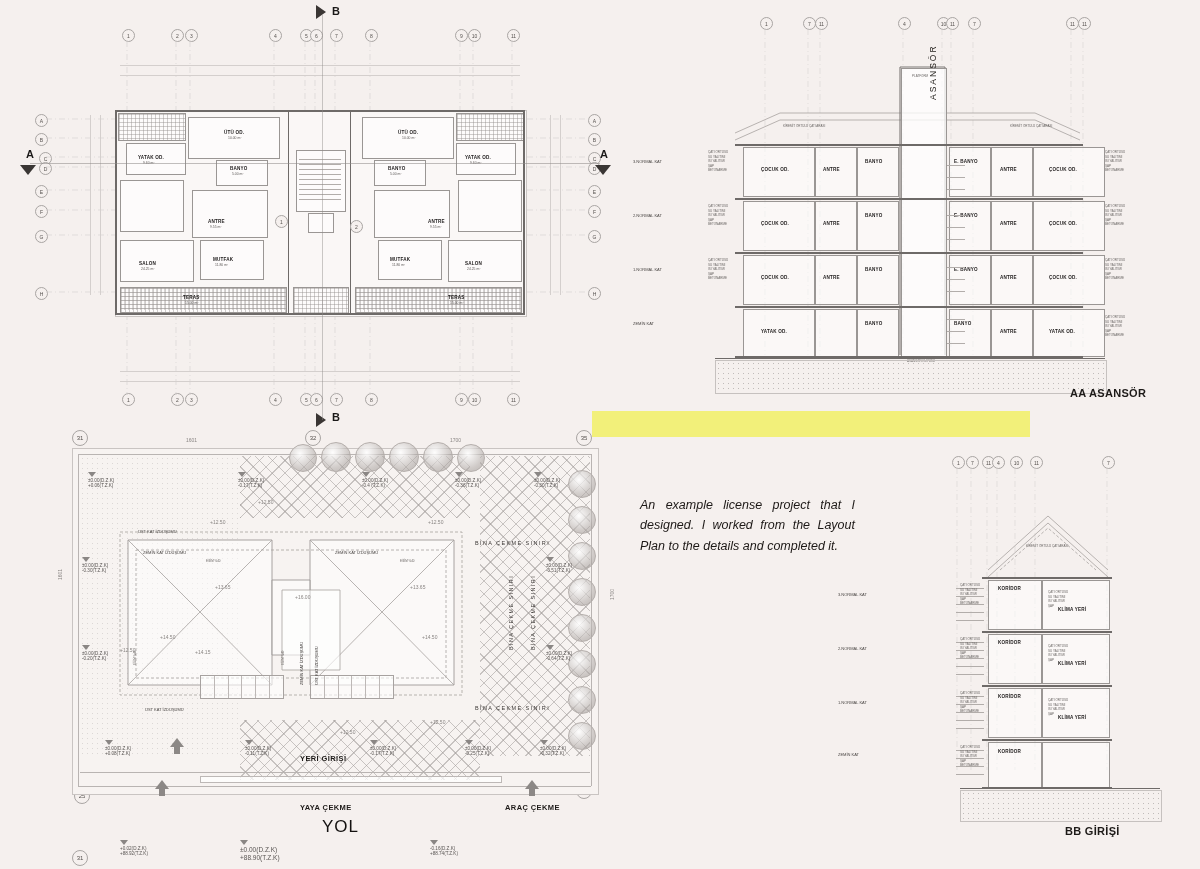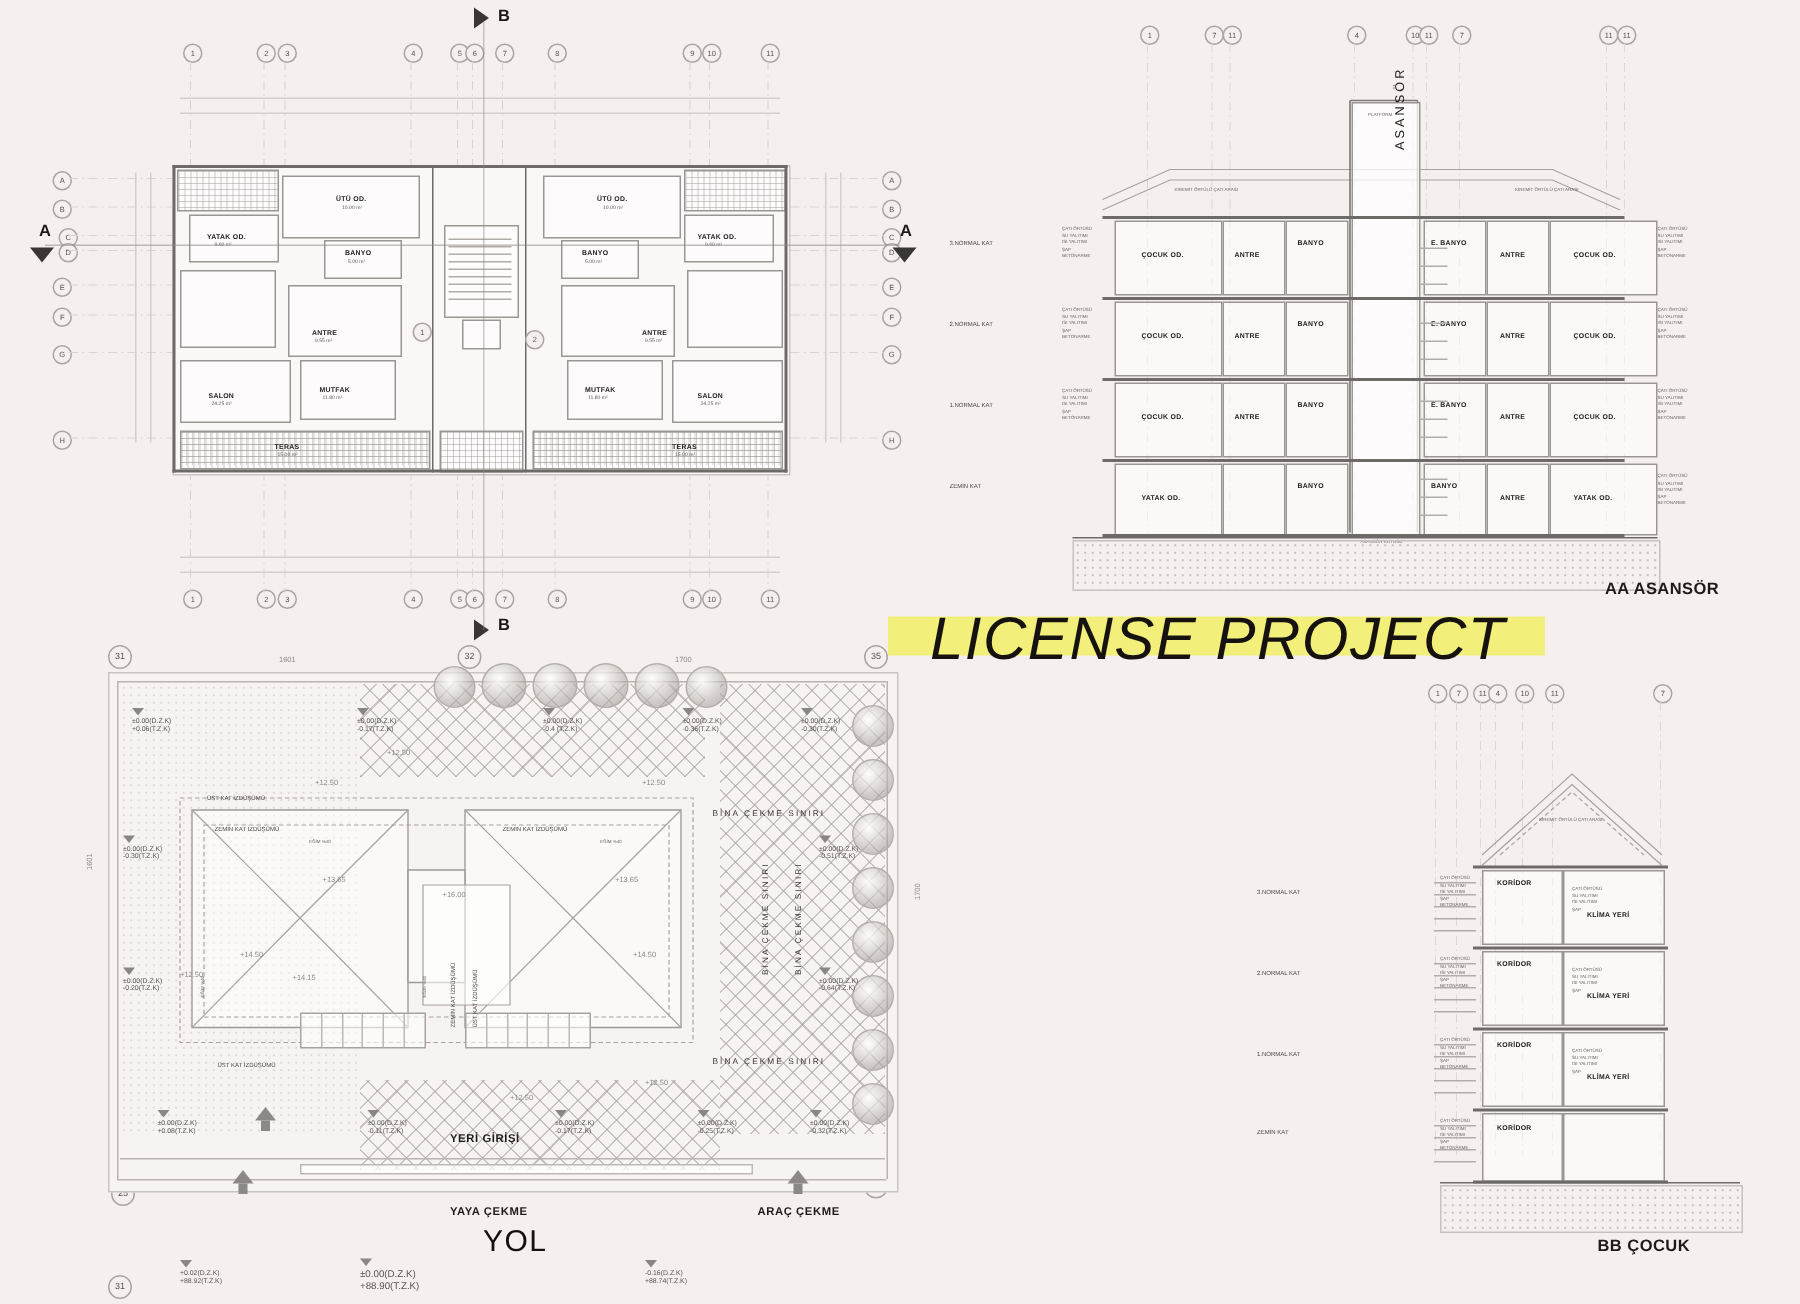--- a/index.html
+++ b/index.html
@@ -76,21 +76,21 @@
      border:1px solid #b5afac;}
 
   
   .title-hl{position:absolute;background:#f2f07a;}
   .title-txt{position:absolute;font-style:italic;font-size:40px;letter-spacing:1px;
              color:#16120f;font-family:"Liberation Sans", sans-serif;white-space:nowrap;}
   .desc{position:absolute;font-style:italic;font-size:12.5px;line-height:1.62;color:#1d1917;
         width:215px;text-align:justify;}
   .sheet-name{position:absolute;font-size:11px;font-weight:bold;color:#1d1a18;letter-spacing:.3px;}
 
-  .roadlbl{position:absolute;font-size:20px;color:#141110;letter-spacing:1px;}
+  .roadlbl{position:absolute;font-size:17px;color:#141110;letter-spacing:1px;}
   .entlbl{position:absolute;font-size:7.5px;font-weight:bold;color:#1e1b19;letter-spacing:.4px;white-space:nowrap;}
   .setback{position:absolute;font-size:5.5px;color:#3c3836;letter-spacing:1.4px;white-space:nowrap;}
 
   
   .stair{position:absolute;}
   .stair .t{position:absolute;background:#b2adaa;height:1px;left:0;right:0;}
 
   
   svg.ovl{position:absolute;left:0;top:0;overflow:visible;pointer-events:none;}
   .rl{stroke:#a7a2a0;stroke-width:.8;fill:none;}
@@ -413,22 +413,22 @@
     <div class="lbl tiny" style="left:490px;top:310px;line-height:1.5;">
       ÇATI ÖRTÜSÜ<br>SU YALITIMI<br>ISI YALITIMI<br>ŞAP<br>BETONARME</div>
 
     <div class="hatch-dot" style="position:absolute;left:100px;top:355px;width:390px;height:32px;border:1px solid #c6c1bf;"></div>
     <div class="wall" style="left:100px;top:353px;width:390px;height:1.4px;"></div>
 
     <div class="sheet-name" style="left:455px;top:382px;">AA ASANSÖR</div>
   </div>
 
   <div class="title-hl" style="left:592px;top:411px;width:438px;height:26px;"></div>
-  <div class="title-txt" style="left:620px;top:404px;">LICENSE PROJECT</div>
-
+
+  <div class="desc" style="left:640px;top:495px;">An example license project that I designed. I worked from the Layout Plan to the details and completed it.</div>
 
   <div class="panel" style="left:10px;top:420px;width:620px;height:445px;">
 
     <div class="bub lg" style="left:62px;top:430px;">31</div>
     <div class="bub lg" style="left:295px;top:10px;">32</div>
     <div class="bub lg" style="left:566px;top:10px;">35</div>
     <div class="bub lg" style="left:62px;top:10px;">31</div>
     <div class="bub lg" style="left:64px;top:368px;">25</div>
     <div class="bub lg" style="left:566px;top:363px;">23</div>
 
@@ -700,16 +700,16 @@
     <div class="lbl tiny" style="left:118px;top:140px;line-height:1.5;">
       ÇATI ÖRTÜSÜ<br>SU YALITIMI<br>ISI YALITIMI<br>ŞAP</div>
     <div class="lbl tiny" style="left:118px;top:194px;line-height:1.5;">
       ÇATI ÖRTÜSÜ<br>SU YALITIMI<br>ISI YALITIMI<br>ŞAP</div>
     <div class="lbl tiny" style="left:118px;top:248px;line-height:1.5;">
       ÇATI ÖRTÜSÜ<br>SU YALITIMI<br>ISI YALITIMI<br>ŞAP</div>
 
     <div class="hatch-dot" style="position:absolute;left:30px;top:340px;width:200px;height:30px;border:1px solid #c6c1bf;"></div>
     <div class="wall" style="left:30px;top:338px;width:200px;height:1.4px;"></div>
 
-    <div class="sheet-name" style="left:135px;top:375px;">BB ÇOCUK</div>
+    <div class="sheet-name" style="left:135px;top:375px;">BB GİRİŞİ</div>
   </div>
 
 </div>
 
 </body></html>

